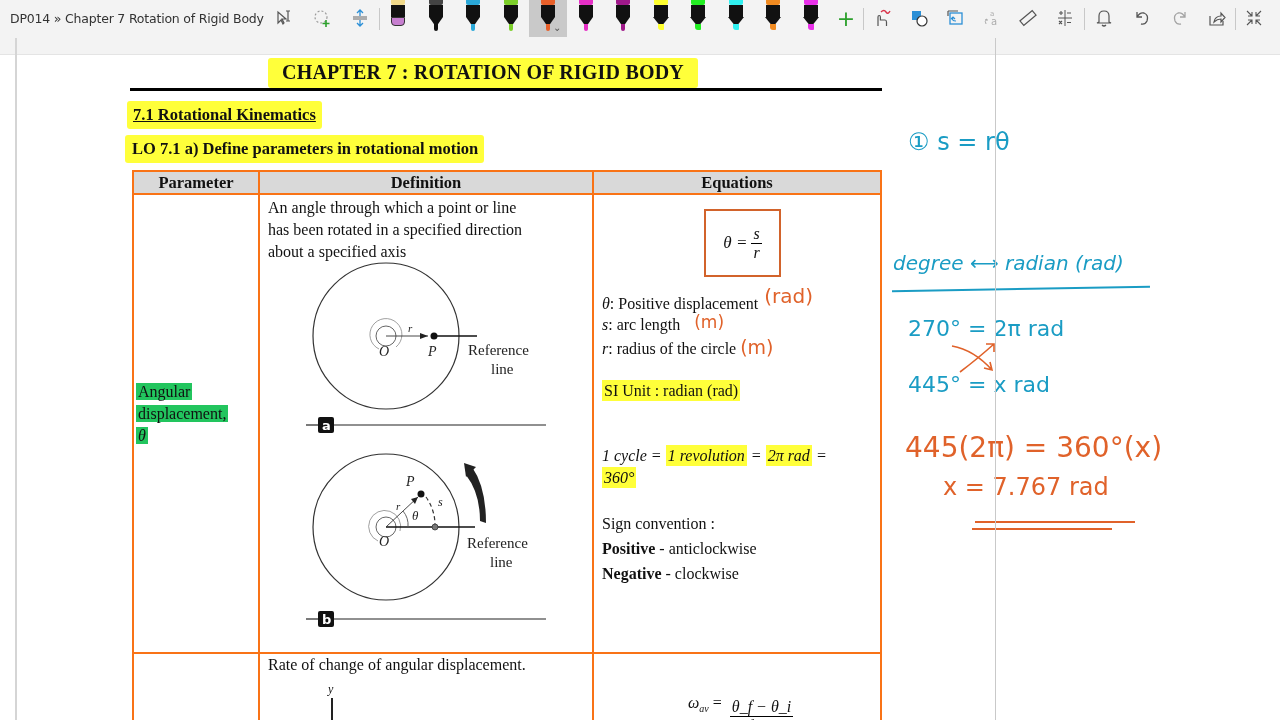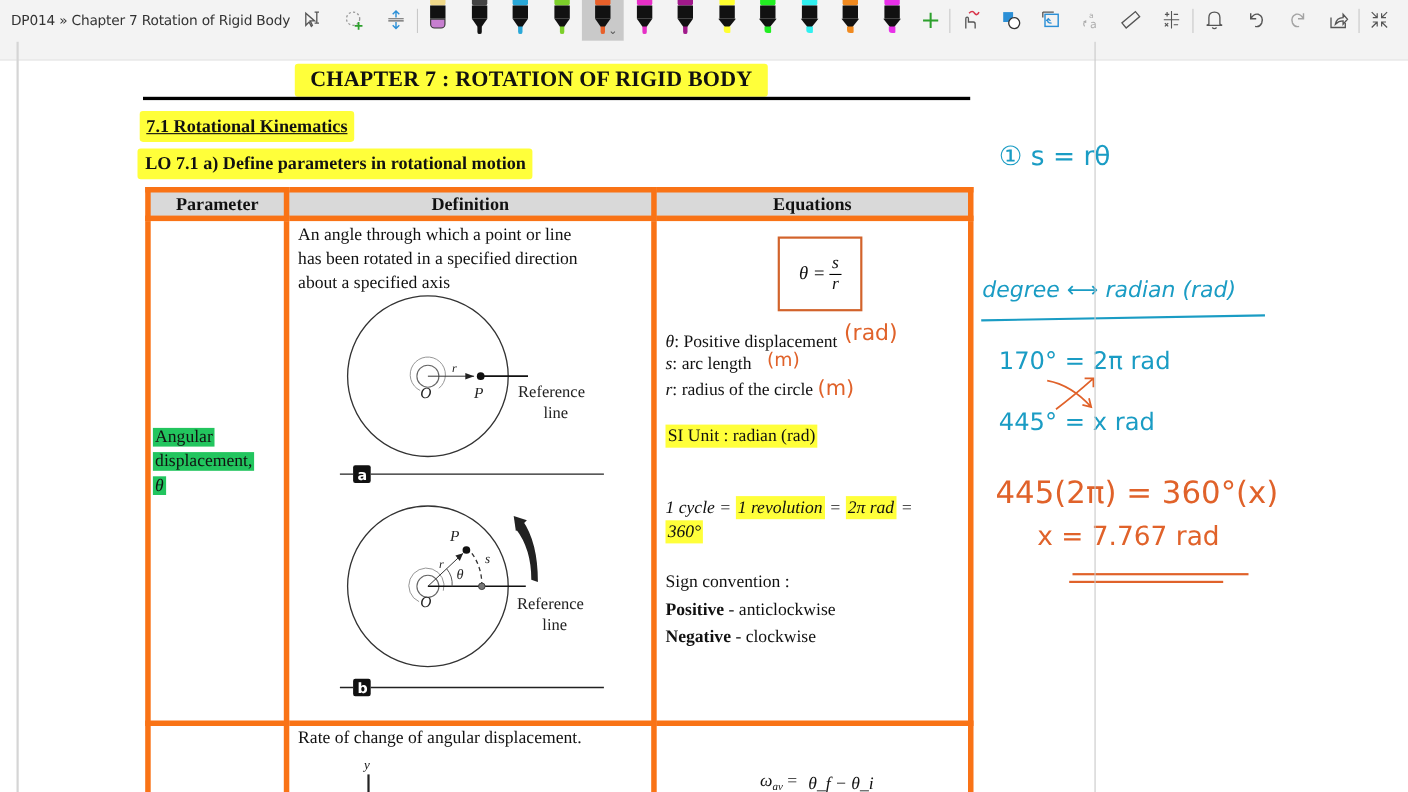--- a/index.html
+++ b/index.html
@@ -54,21 +54,21 @@
   }
   .lo-heading {
     position: absolute; left: 125px; top: 97px; height: 28px; padding: 4px 6px 0 7px;
     font-size: 16.5px; font-weight: bold; background: #ffff3a; border-radius: 3px;
   }
 
   table.param-table {
     position: absolute; left: 132px; top: 132px; border-collapse: collapse;
     font-family: "Liberation Serif", serif; font-size: 16px;
   }
-  .param-table th, .param-table td { border: 5px solid #f97316; vertical-align: top; }
+  .param-table th, .param-table td { border: 2px solid #f97316; vertical-align: top; }
   .param-table th { background: #d9d9d9; font-weight: bold; font-size: 16.5px; height: 22px; text-align: center; padding-top: 1px; }
   .col-param { width: 126px; }
   .col-def { width: 334px; }
   .col-eq { width: 288px; }
   .row1 td { height: 459px; }
   .row2 td { height: 80px; }
 
   .cell { position: relative; width: 100%; height: 100%; }
 
   .param-label {
@@ -421,21 +421,21 @@
             </div>
           </div>
         </td>
       </tr>
     </tbody>
   </table>
 
   <div class="note ink-blue" style="left:908px; top:90px; font-size:24px;">① s = rθ</div>
   <div class="note ink-blue" style="left:893px; top:213px; font-size:20px; font-style:italic;">degree ⟷ radian (rad)</div>
   <div style="position:absolute; left:892px; top:250px; width:258px; height:2px; background:#1a9cc4; transform:rotate(-1deg);"></div>
-  <div class="note ink-blue" style="left:908px; top:278px; font-size:22px;">170° = 2π rad</div>
+  <div class="note ink-blue" style="left:908px; top:278px; font-size:22px;">270° = 2π rad</div>
   <div class="note ink-blue" style="left:908px; top:334px; font-size:22px;">445° = x  rad</div>
   <svg style="position:absolute; left:950px; top:300px;" width="50" height="40">
     <path d="M 2 8 Q 24 12 42 32 M 34 30 L 42 32 L 40 24" fill="none" stroke="#e0622a" stroke-width="1.6"></path>
     <path d="M 10 34 Q 26 22 44 6 M 36 6 L 44 6 L 44 14" fill="none" stroke="#e0622a" stroke-width="1.6"></path>
   </svg>
   <div class="note ink-or" style="left:905px; top:393px; font-size:28px;">445(2π) = 360°(x)</div>
   <div class="note ink-or" style="left:943px; top:435px; font-size:24px;text-align:right;">x = 7.767 rad</div>
   <div style="position:absolute; left:975px; top:483px; width:160px; height:2px; background:#e0622a;"></div>
   <div style="position:absolute; left:972px; top:490px; width:140px; height:2px; background:#e0622a;"></div>
 </div>

